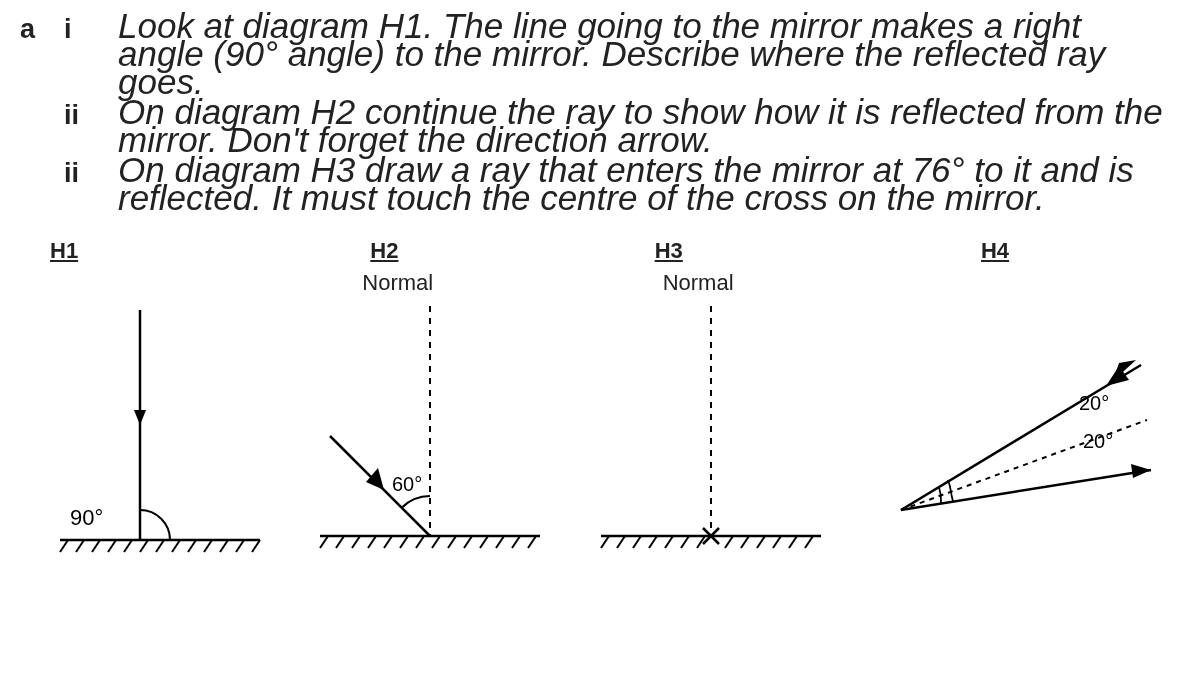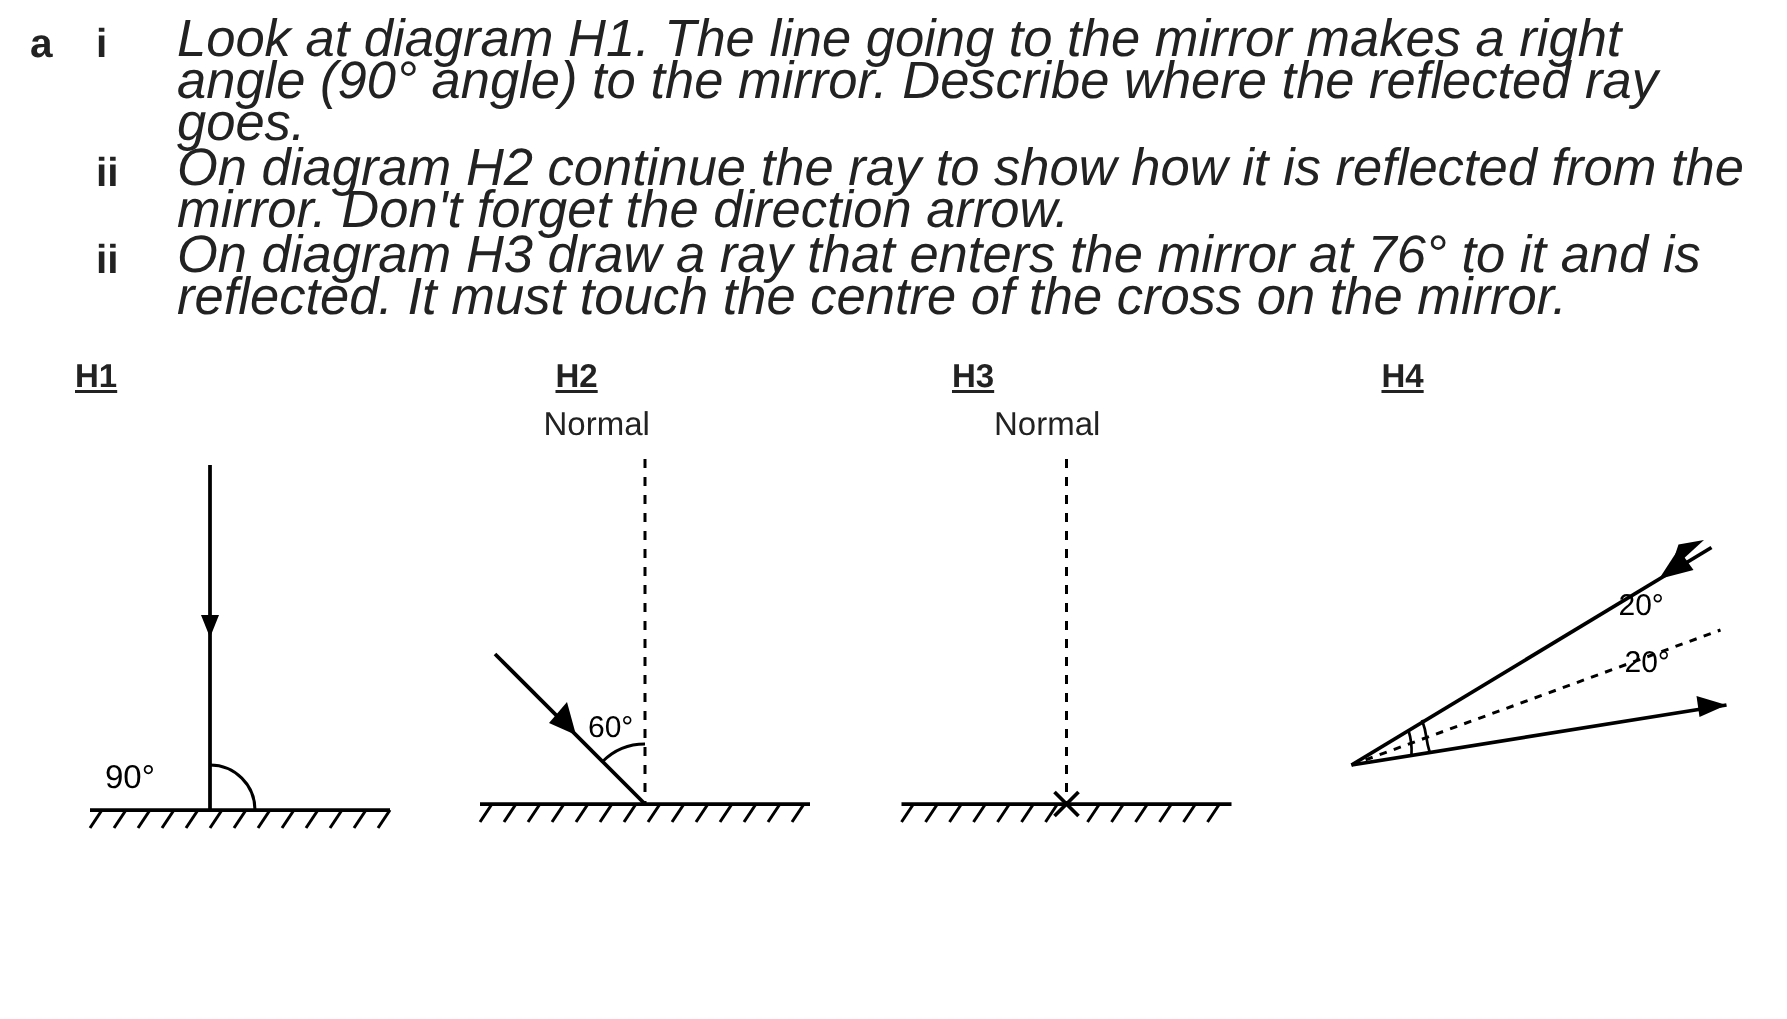--- a/index.html
+++ b/index.html
@@ -167,21 +167,21 @@
         <line x1="30" y1="140" x2="130" y2="240" stroke="#000" stroke-width="2.5"></line>
 
         <polygon points="84,194 66,186 78,172" fill="#000"></polygon>
 
         <path d="M 130 200 A 40 40 0 0 0 101.7 211.7" fill="none" stroke="#000" stroke-width="2"></path>
         <text x="92" y="195" font-size="20" font-family="inherit">60°</text>
       </svg>
     </div>
 
     <div class="diagram" style="width:240px;">
-      <div class="diagram-label" style="margin-left:44px;">H3</div>
+      <div class="diagram-label" style="margin-left:64px;">H3</div>
       <div class="normal-label" style="margin-left:72px;">Normal</div>
       <svg width="240" height="260" viewBox="0 0 240 260">
 
         <line x1="10" y1="240" x2="230" y2="240" stroke="#000" stroke-width="2.5"></line>
         <g stroke="#000" stroke-width="2">
           <line x1="18" y1="240" x2="10" y2="252"></line>
           <line x1="34" y1="240" x2="26" y2="252"></line>
           <line x1="50" y1="240" x2="42" y2="252"></line>
           <line x1="66" y1="240" x2="58" y2="252"></line>
           <line x1="82" y1="240" x2="74" y2="252"></line>
@@ -198,21 +198,21 @@
         <line x1="120" y1="10" x2="120" y2="240" stroke="#000" stroke-width="2" stroke-dasharray="6,6"></line>
 
         <g stroke="#000" stroke-width="2.5">
           <line x1="112" y1="232" x2="128" y2="248"></line>
           <line x1="128" y1="232" x2="112" y2="248"></line>
         </g>
       </svg>
     </div>
 
     <div class="diagram" style="width:300px;">
-      <div class="diagram-label" style="margin-left:60px;">H4</div>
+      <div class="diagram-label" style="margin-left:120px;">H4</div>
       <svg width="300" height="280" viewBox="0 0 300 280">
 
         <line x1="40" y1="240" x2="280" y2="95" stroke="#000" stroke-width="2.5"></line>
         <polygon points="255,110 278,89 272,107" fill="#000" transform="rotate(180 265 100)"></polygon>
 
         <polygon points="250,113 270,95 268,112" fill="#000" style="display:none"></polygon>
 
         <polygon points="245,116 268,110 258,96" fill="#000"></polygon>
 
         <line x1="40" y1="240" x2="290" y2="200" stroke="#000" stroke-width="2.5"></line>

